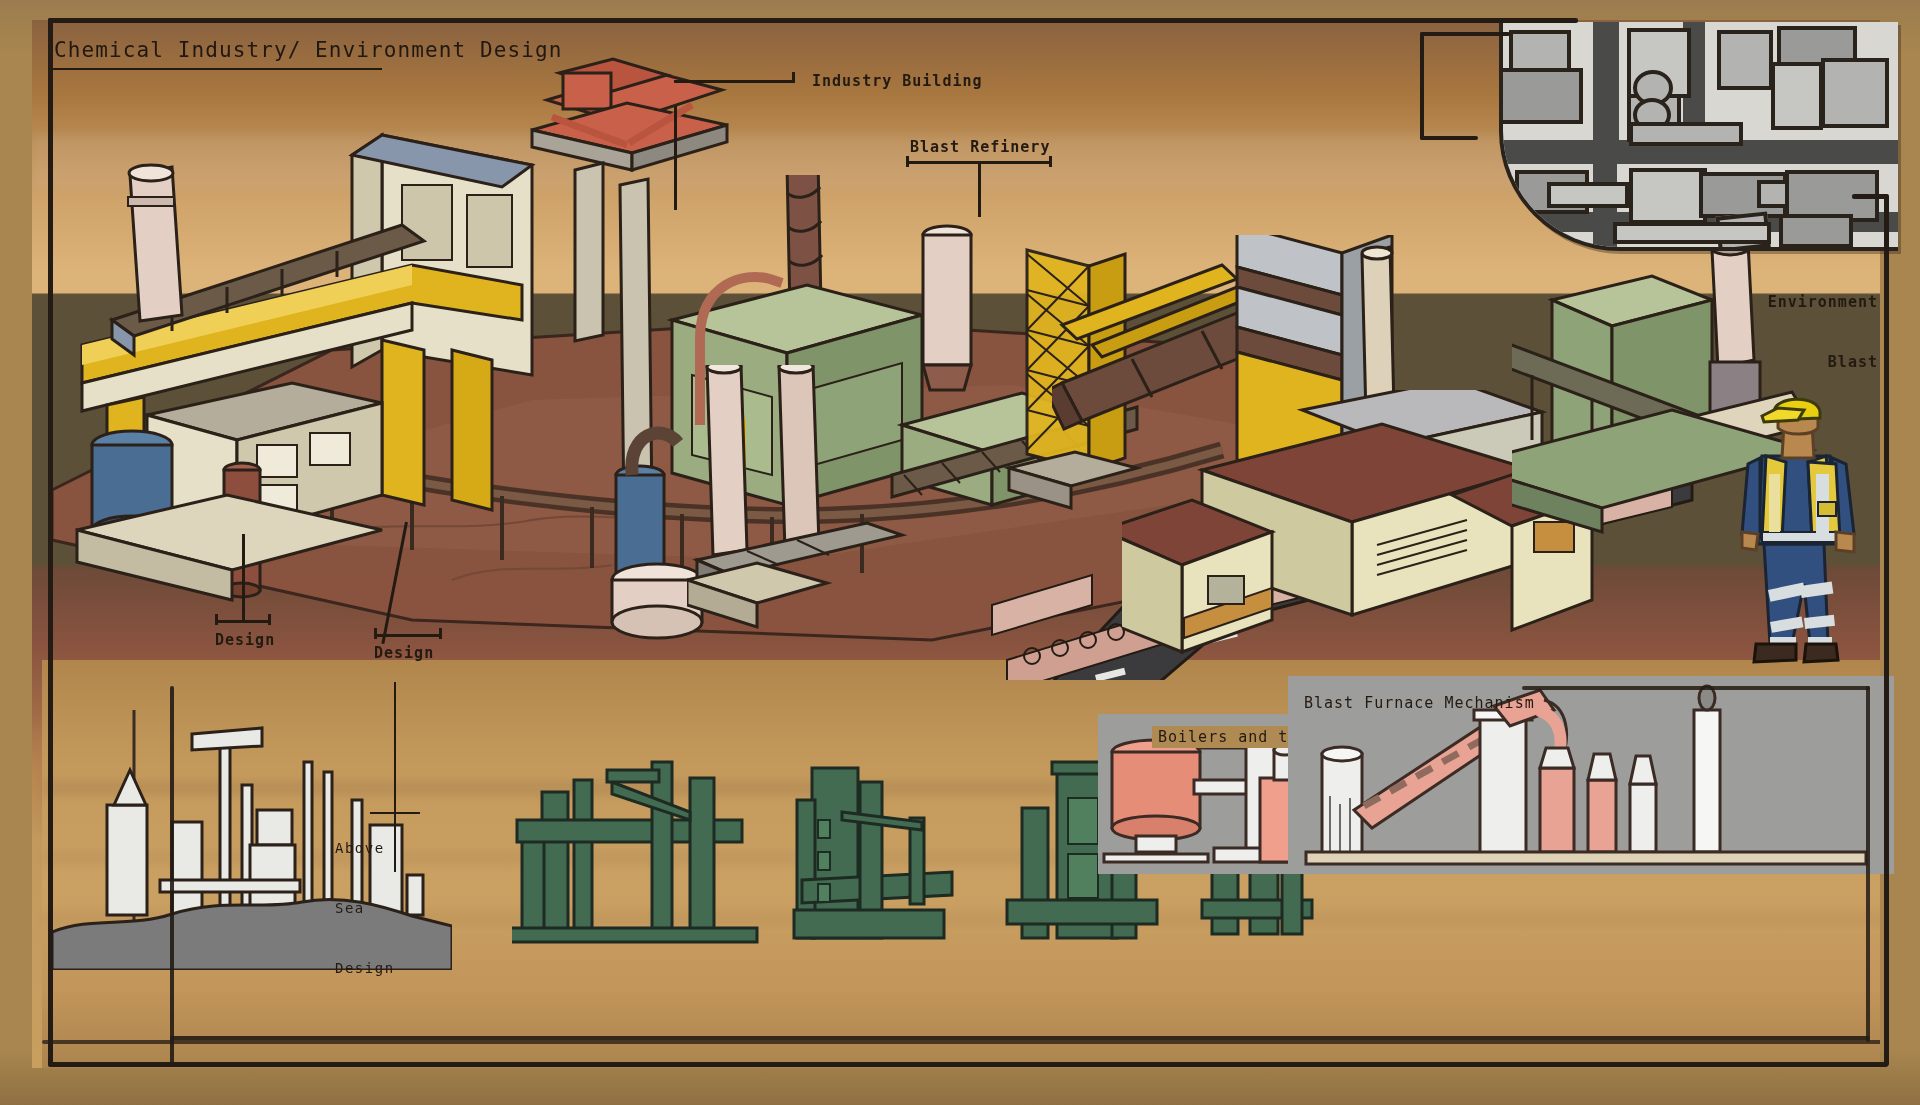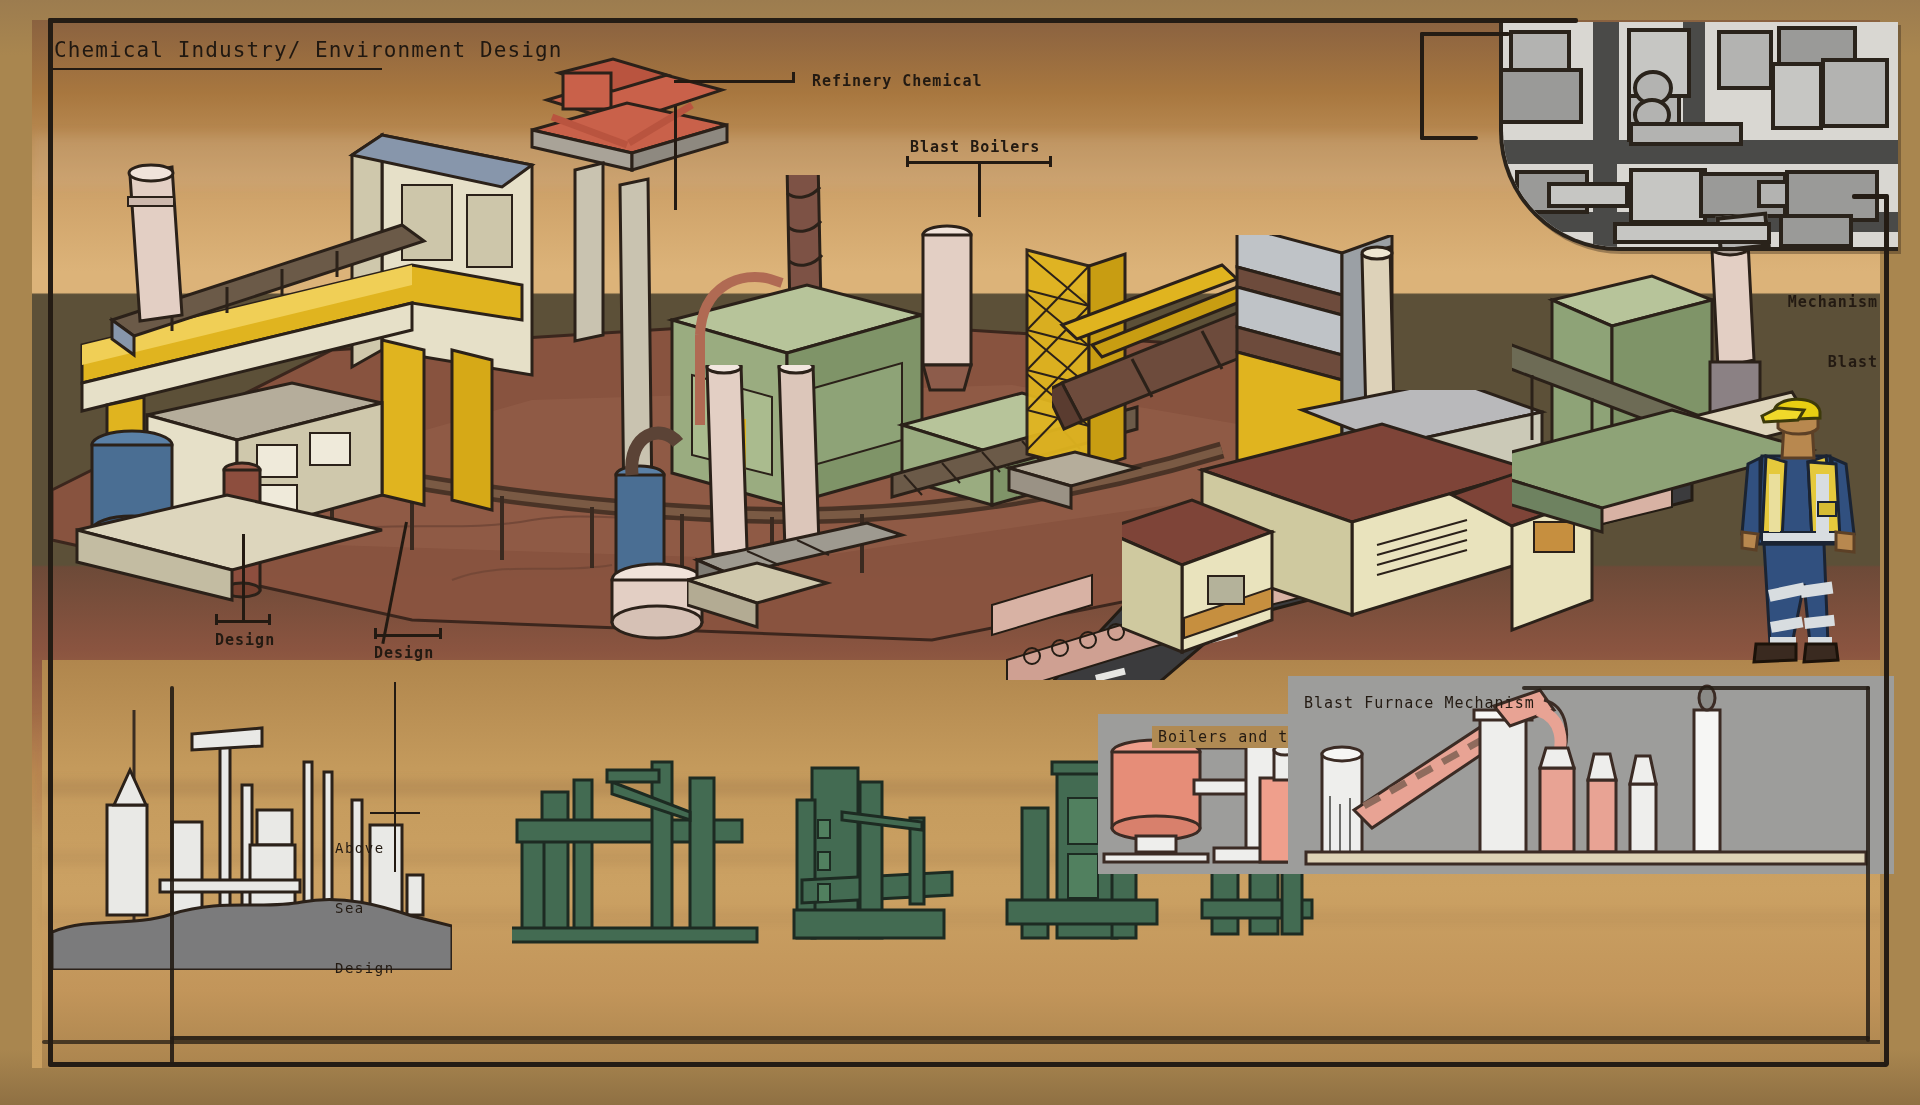--- a/index.html
+++ b/index.html
@@ -468,21 +468,21 @@
       <div class="blk" style="left:214px;top:192px;width:44px;height:28px;transform:rotate(-6deg)"></div>
       <div class="blk d" style="left:276px;top:192px;width:66px;height:26px;"></div>
       <div class="blk l" style="left:110px;top:200px;width:150px;height:14px;"></div>
     </div>
 
     <div class="rule h" style="left:1398px;top:18px;width:90px;height:4px;"></div>
     <div class="rule v" style="left:1398px;top:18px;height:108px;width:4px;"></div>
     <div class="rule h" style="left:1398px;top:122px;width:58px;height:4px;"></div>
 
     <div class="lbl callout" style="left:1692px;top:238px;text-align:right;width:164px;line-height:20px;">
-      <div>Mechanism</div>
+      <div>Environment</div>
       <div>Blast</div>
     </div>
 
     <div id="uniform">
       <svg width="170" height="300" viewBox="0 0 170 300">
 
         <path d="M52,150 L112,150 L116,250 L98,250 L92,190 L80,250 L58,250 Z" fill="#31507f" stroke="#1b2433" stroke-width="3"></path>
         <rect x="56" y="196" width="36" height="12" fill="#d8dde0" transform="rotate(-12 56 196)"></rect>
         <rect x="88" y="192" width="32" height="12" fill="#d8dde0" transform="rotate(-8 88 192)"></rect>
         <rect x="58" y="228" width="32" height="11" fill="#d8dde0" transform="rotate(-10 58 228)"></rect>
@@ -514,23 +514,23 @@
 
         <path d="M30,138 L46,140 L44,156 L30,154 Z" fill="#b8884f" stroke="#5c4026" stroke-width="3"></path>
         <path d="M124,138 L142,140 L142,158 L124,156 Z" fill="#b8884f" stroke="#5c4026" stroke-width="3"></path>
       </svg>
     </div>
     <div class="lbl callout" style="left:1694px;top:760px;width:164px;text-align:center;">Uniform</div>
 
     <div class="ldr v" style="left:652px;top:92px;height:104px;"></div>
     <div class="ldr h" style="left:652px;top:66px;width:120px;"></div>
     <div class="cap" style="left:770px;top:58px;"></div>
-    <div class="lbl callout" style="left:790px;top:58px;">Refinery Chemical</div>
-
-    <div class="lbl callout" style="left:888px;top:124px;">Blast Boilers</div>
+    <div class="lbl callout" style="left:790px;top:58px;">Industry Building</div>
+
+    <div class="lbl callout" style="left:888px;top:124px;">Blast Refinery</div>
     <div class="ldr h" style="left:884px;top:147px;width:146px;"></div>
     <div class="cap" style="left:884px;top:142px;"></div>
     <div class="cap" style="left:1027px;top:142px;"></div>
     <div class="ldr v" style="left:956px;top:147px;height:56px;"></div>
 
     <div class="ldr v" style="left:220px;top:520px;height:88px;"></div>
     <div class="ldr h" style="left:193px;top:606px;width:56px;"></div>
     <div class="cap" style="left:193px;top:600px;"></div>
     <div class="cap" style="left:246px;top:600px;"></div>
     <div class="lbl callout" style="left:193px;top:617px;">Design</div>

